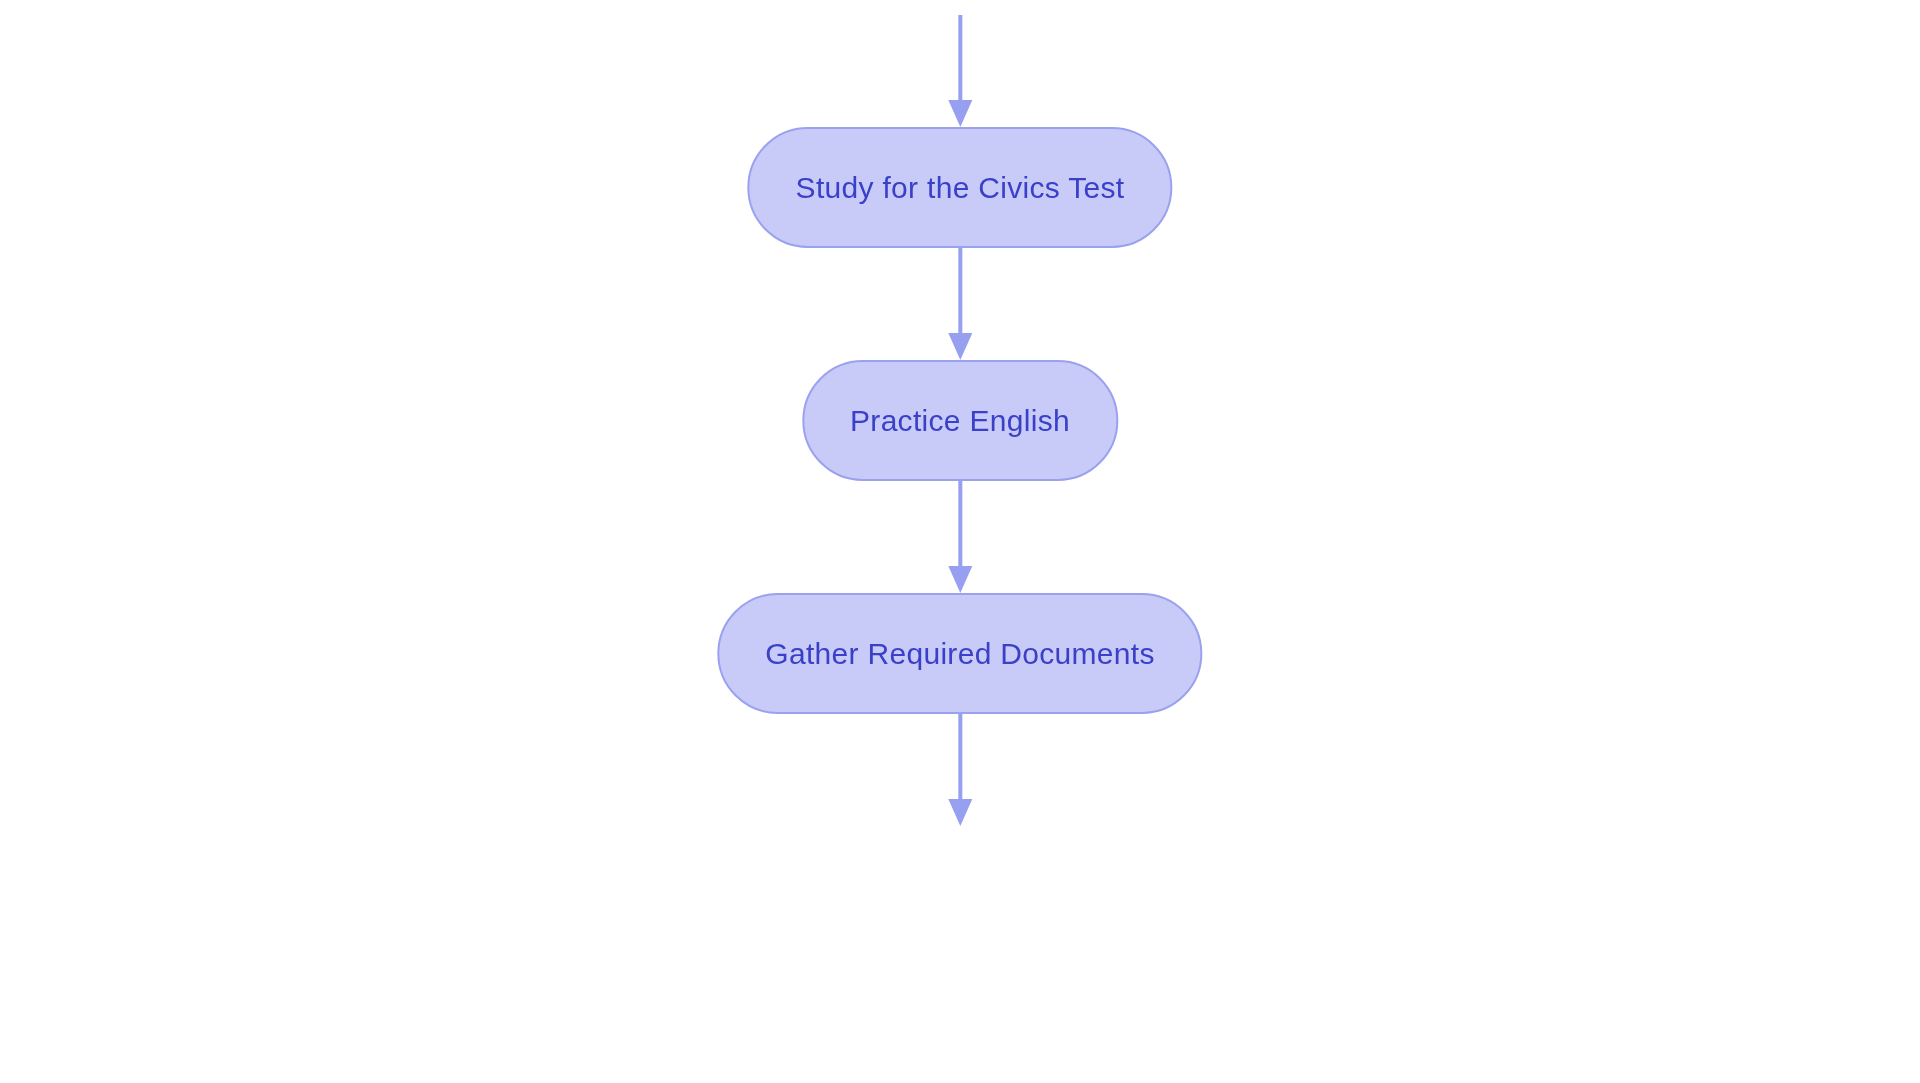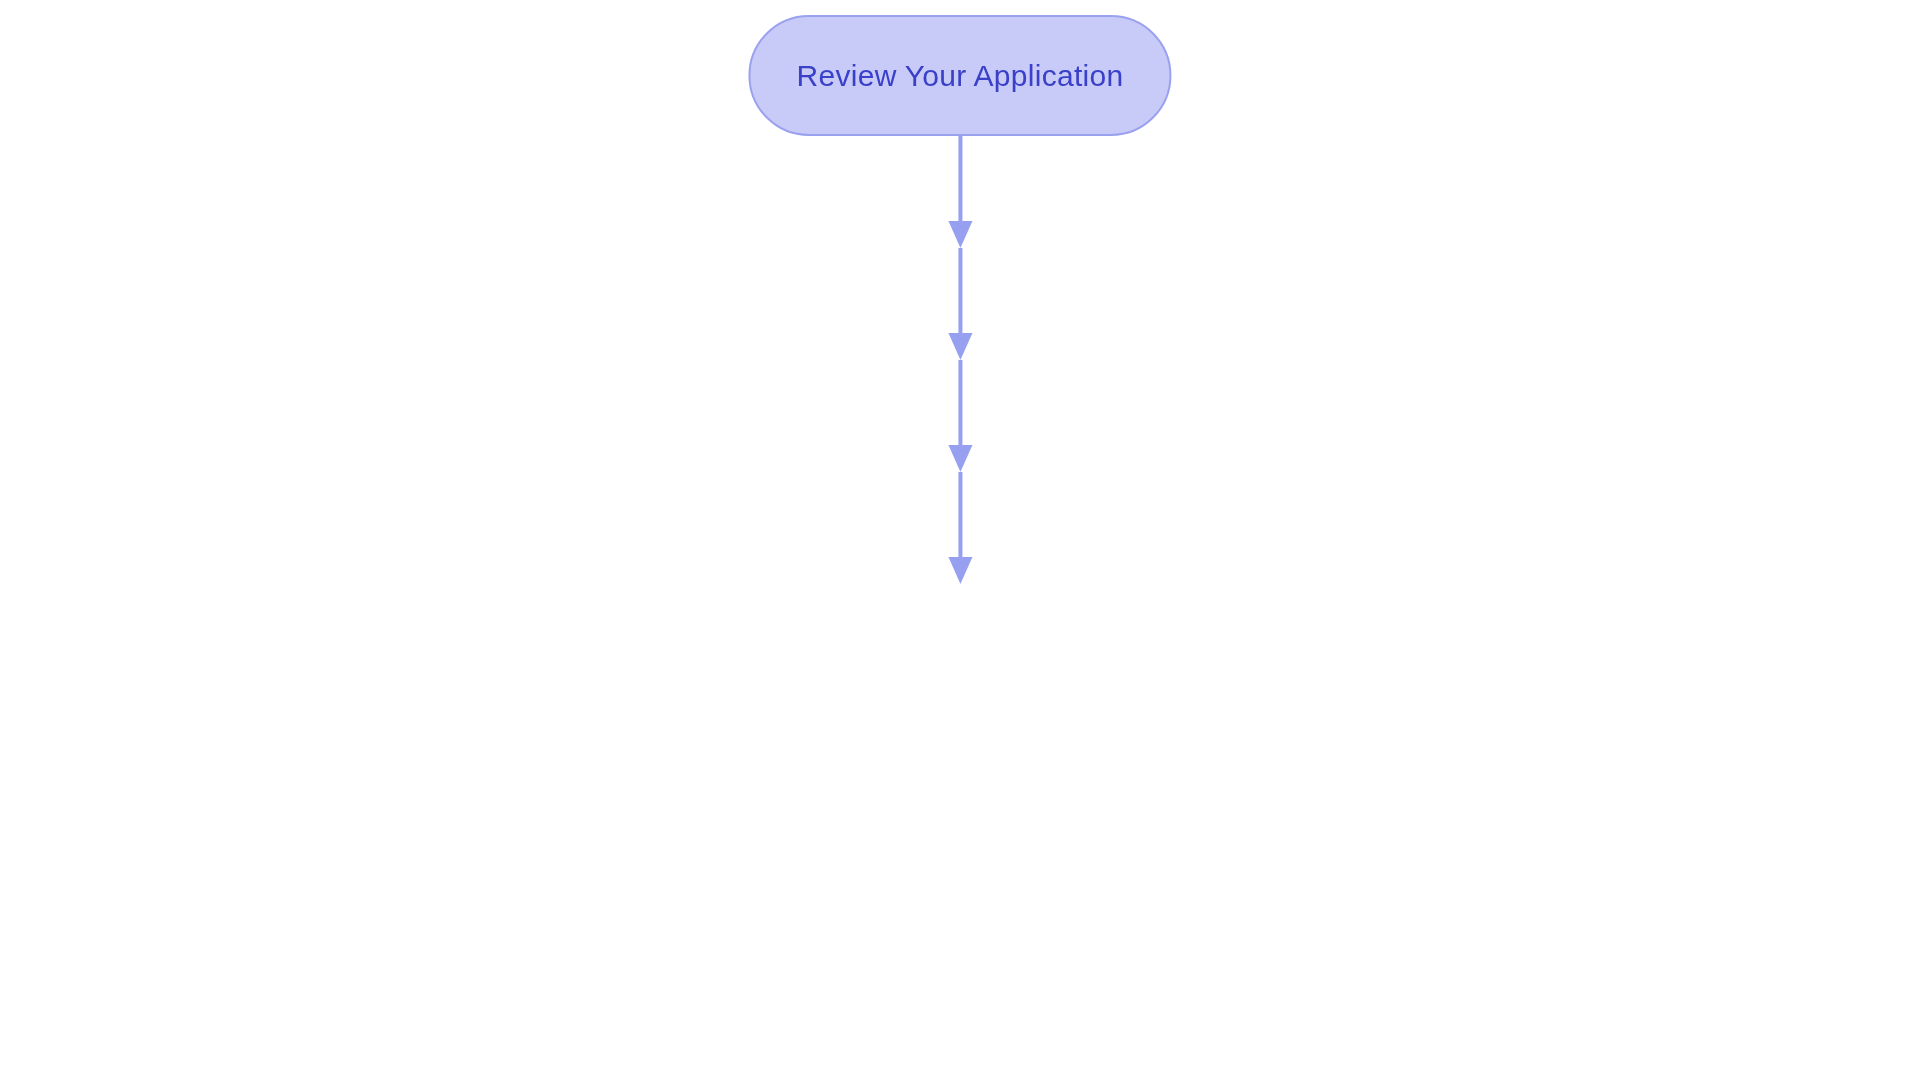--- a/index.html
+++ b/index.html
@@ -60,41 +60,47 @@
     border-left: 12px solid transparent;
     border-right: 12px solid transparent;
     border-top: 27px solid var(--arrow);
   }
 </style>
 </head>
 <body>
 
 <main class="canvas">
   <div class="flow">
+
+  <div class="arrow">
+    <div class="arrow-line"></div>
+    <div class="arrow-head"></div>
+  </div>
+
   <div class="node">
-    <span class="node-label">Review Your Application</span>
+    <span class="node-label">Study for the Civics Test</span>
   </div>
 
   <div class="arrow">
     <div class="arrow-line"></div>
     <div class="arrow-head"></div>
   </div>
 
+  <div class="node">
+    <span class="node-label">Practice English</span>
+  </div>
 
   <div class="arrow">
     <div class="arrow-line"></div>
     <div class="arrow-head"></div>
   </div>
 
-
-  <div class="arrow">
-    <div class="arrow-line"></div>
-    <div class="arrow-head"></div>
+  <div class="node">
+    <span class="node-label">Gather Required Documents</span>
   </div>
-
 
   <div class="arrow">
     <div class="arrow-line"></div>
     <div class="arrow-head"></div>
   </div>
 
 </div>
 </main>
 
 </body></html>

